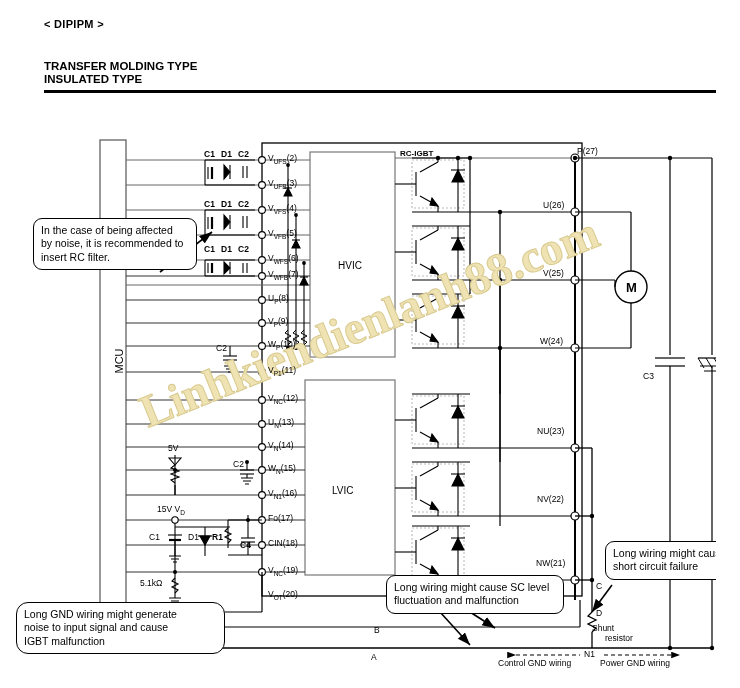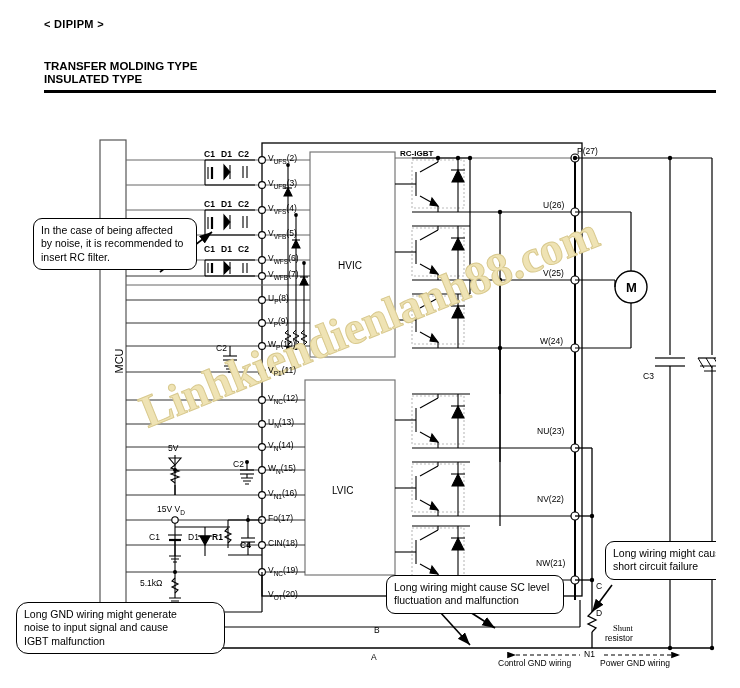--- a/index.html
+++ b/index.html
@@ -502,21 +502,21 @@
   <div class="lbl" style="left:240px;top:541px;font-weight:bold;">C4</div>
   <div class="lbl" style="left:140px;top:579px;">5.1kΩ</div>
   <div class="lbl" style="left:643px;top:372px;">C3</div>
   <div class="lbl" style="left:716px;top:348px;">+</div>
 
   <div class="lbl" style="left:371px;top:653px;">A</div>
   <div class="lbl" style="left:374px;top:626px;">B</div>
   <div class="lbl" style="left:596px;top:582px;">C</div>
   <div class="lbl" style="left:596px;top:609px;">D</div>
   <div class="lbl" style="left:584px;top:650px;">N1</div>
-  <div class="lbl" style="left:613px;top:624px;font-family:Liberation Serif, serif;">Shunt</div>
+  <div class="lbl" style="left:592px;top:624px;">Shunt</div>
   <div class="lbl" style="left:605px;top:634px;">resistor</div>
   <div class="lbl" style="left:498px;top:659px;">Control GND wiring</div>
   <div class="lbl" style="left:600px;top:659px;">Power GND wiring</div>
 
   <div class="callout" style="left:33px;top:218px;width:148px;">In the case of being affected
 by noise, it is recommended to
 insert RC filter.</div>
   <div class="callout" style="left:16px;top:602px;width:193px;border-radius:12px;">Long GND wiring might generate
 noise to input signal and cause
 IGBT malfunction</div>

